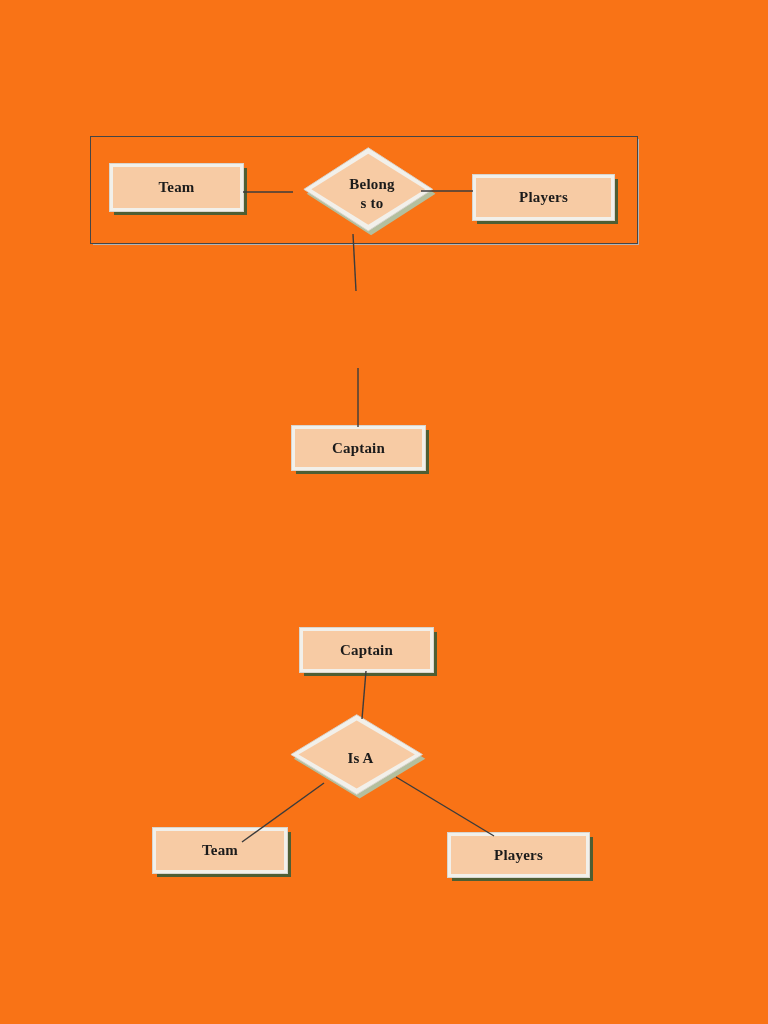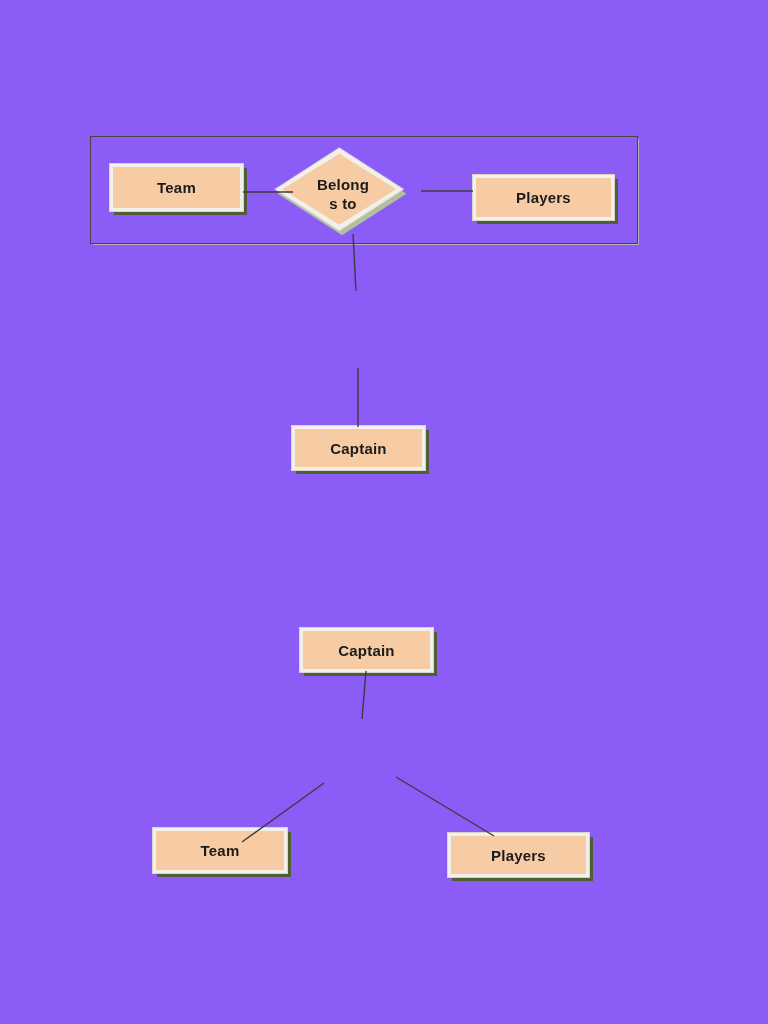--- a/index.html
+++ b/index.html
@@ -1,21 +1,21 @@
 <!DOCTYPE html>
 <html><head>
 <meta charset="utf-8">
 <style>
   html,body{margin:0;padding:0;background:#ffffff;}
   .page{
     position:relative;
     width:768px;height:1024px;
-    background:#8b5cf6;
+    background:#f97316;
     overflow:hidden;
-    font-family:Liberation Sans, sans-serif;
+    font-family:Liberation Serif, serif;
   }
   
   .boundary{
     position:absolute;
     left:90px;top:136px;width:546px;height:106px;
     border:1px solid #454545;
     box-shadow:2px 2px 0 -1px #b5b5b5;
     background:transparent;
   }
   
@@ -51,21 +51,21 @@
 <body>
 
 <div class="page">
 
   <div class="boundary"></div>
 
   <div class="entity" style="left:110px;top:164px;width:133px;height:47px">
     <span>Team</span>
   </div>
 
-  <div class="diamond" style="left:276px;top:149px;width:134px;height:89px">
+  <div class="diamond" style="left:305px;top:149px;width:134px;height:89px">
     <svg width="140" height="97" viewBox="0 0 150 112" preserveAspectRatio="none">
       <polygon points="74,7 143,55 74,103 5,55" fill="#b4bf9e"></polygon>
       <polygon points="71,2 140,50 71,98 2,50" fill="#f2f0ea" stroke="#d6d3cc" stroke-width="1"></polygon>
       <polygon points="71,9 132,50 71,91 10,50" fill="#f7cba4"></polygon>
     </svg>
     <div class="dlabel">
       <span>Belong</span>
       <span>s to</span>
     </div>
   </div>
@@ -76,20 +76,30 @@
 
 
   <div class="entity" style="left:292px;top:426px;width:133px;height:44px">
     <span>Captain</span>
   </div>
 
   <div class="entity" style="left:300px;top:628px;width:133px;height:44px">
     <span>Captain</span>
   </div>
 
+  <div class="diamond" style="left:292px;top:716px;width:137px;height:85px">
+    <svg width="143" height="93" viewBox="0 0 150 112" preserveAspectRatio="none">
+      <polygon points="74,7 143,55 74,103 5,55" fill="#b4bf9e"></polygon>
+      <polygon points="71,2 140,50 71,98 2,50" fill="#f2f0ea" stroke="#d6d3cc" stroke-width="1"></polygon>
+      <polygon points="71,9 132,50 71,91 10,50" fill="#f7cba4"></polygon>
+    </svg>
+    <div class="dlabel">
+      <span>Is A</span>
+    </div>
+  </div>
 
   <div class="entity" style="left:153px;top:828px;width:134px;height:45px">
     <span>Team</span>
   </div>
 
   <div class="entity" style="left:448px;top:833px;width:141px;height:44px">
     <span>Players</span>
   </div>
 
   <svg class="connectors">

